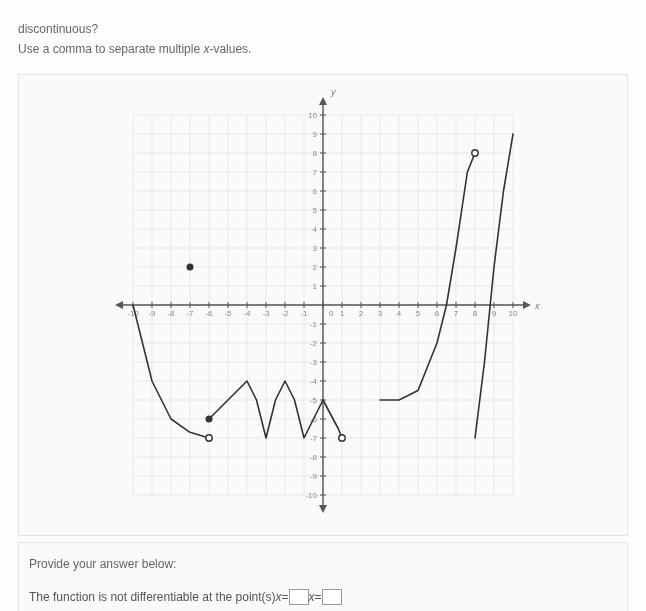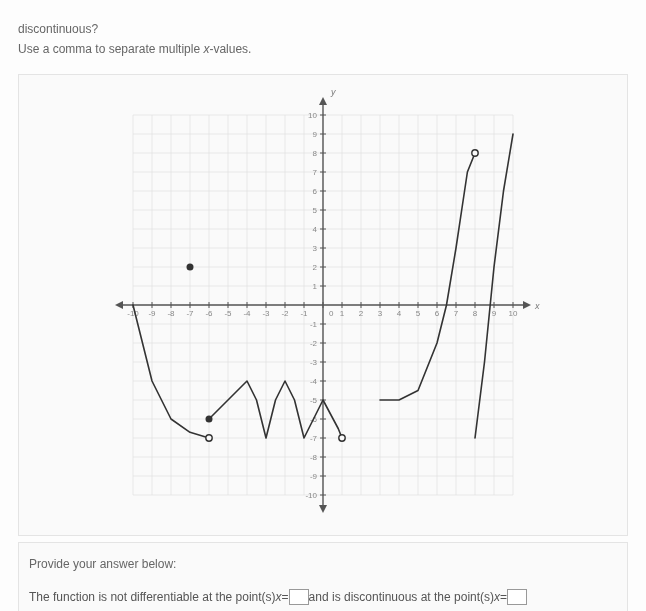--- a/index.html
+++ b/index.html
@@ -194,18 +194,17 @@
   </div>
 </div>
 
 <div class="panel">
   <p class="answer-label">Provide your answer below:</p>
   <div class="answer-row">
     <span>The function is not differentiable at the point(s) </span>
     <span class="eq">x</span>
     <span> = </span>
     <span class="answer-box"></span>
-    <span> and is discontinuous at the point(s) </span>
     <span class="eq">x</span>
     <span> = </span>
     <span class="answer-box"></span>
   </div>
 </div>
 
 </body></html>

